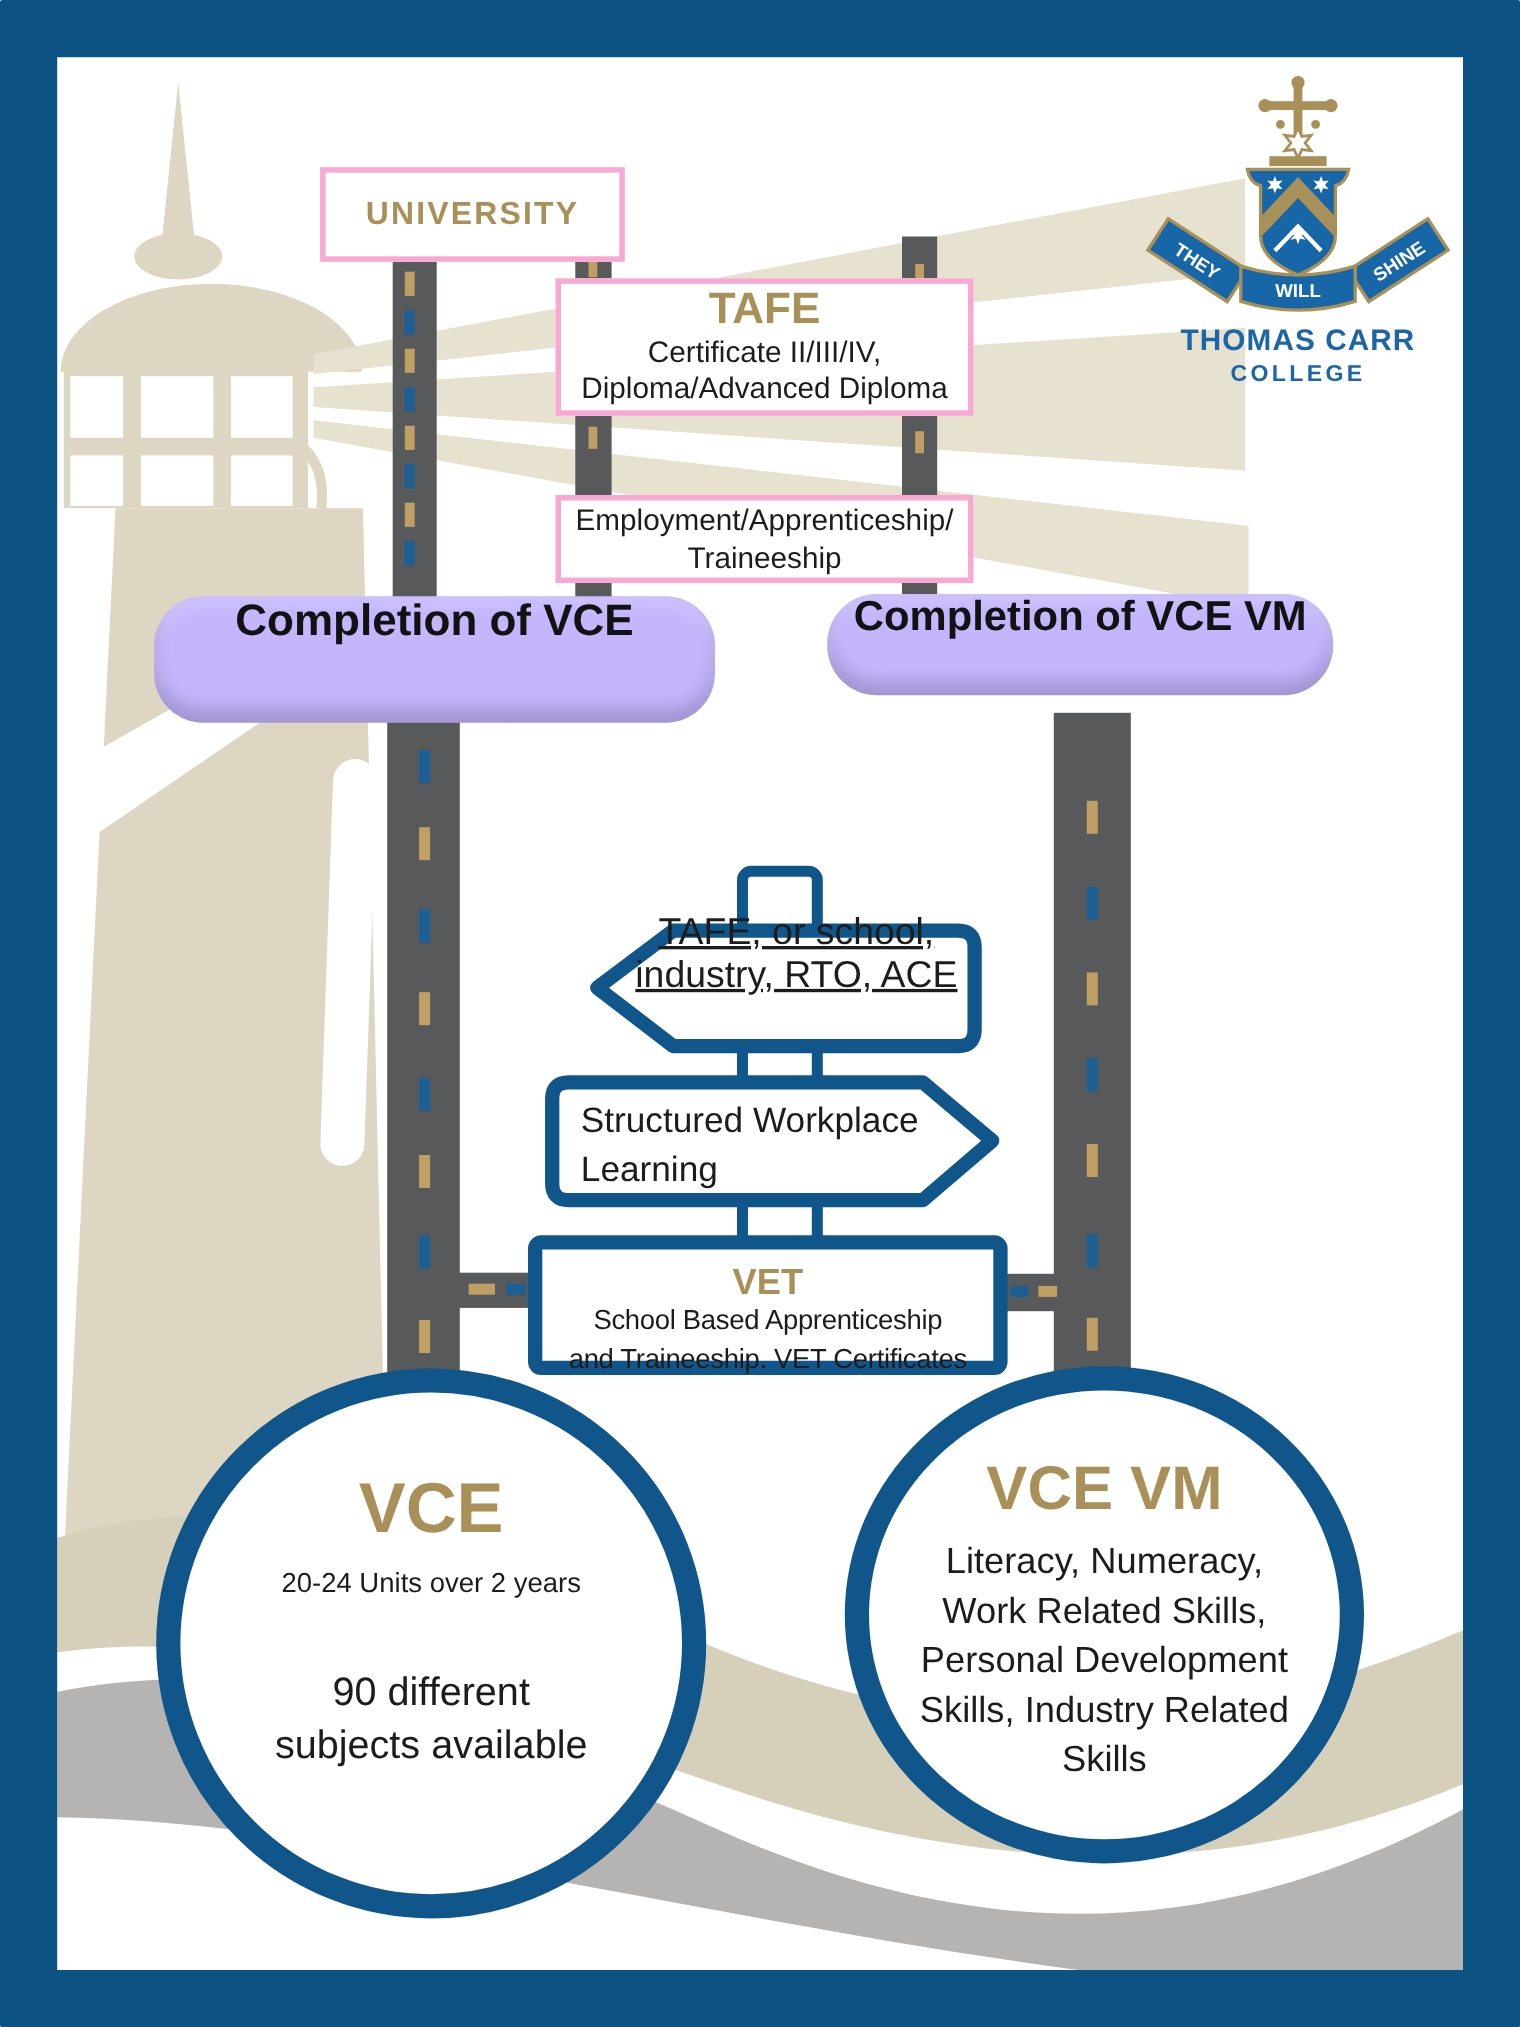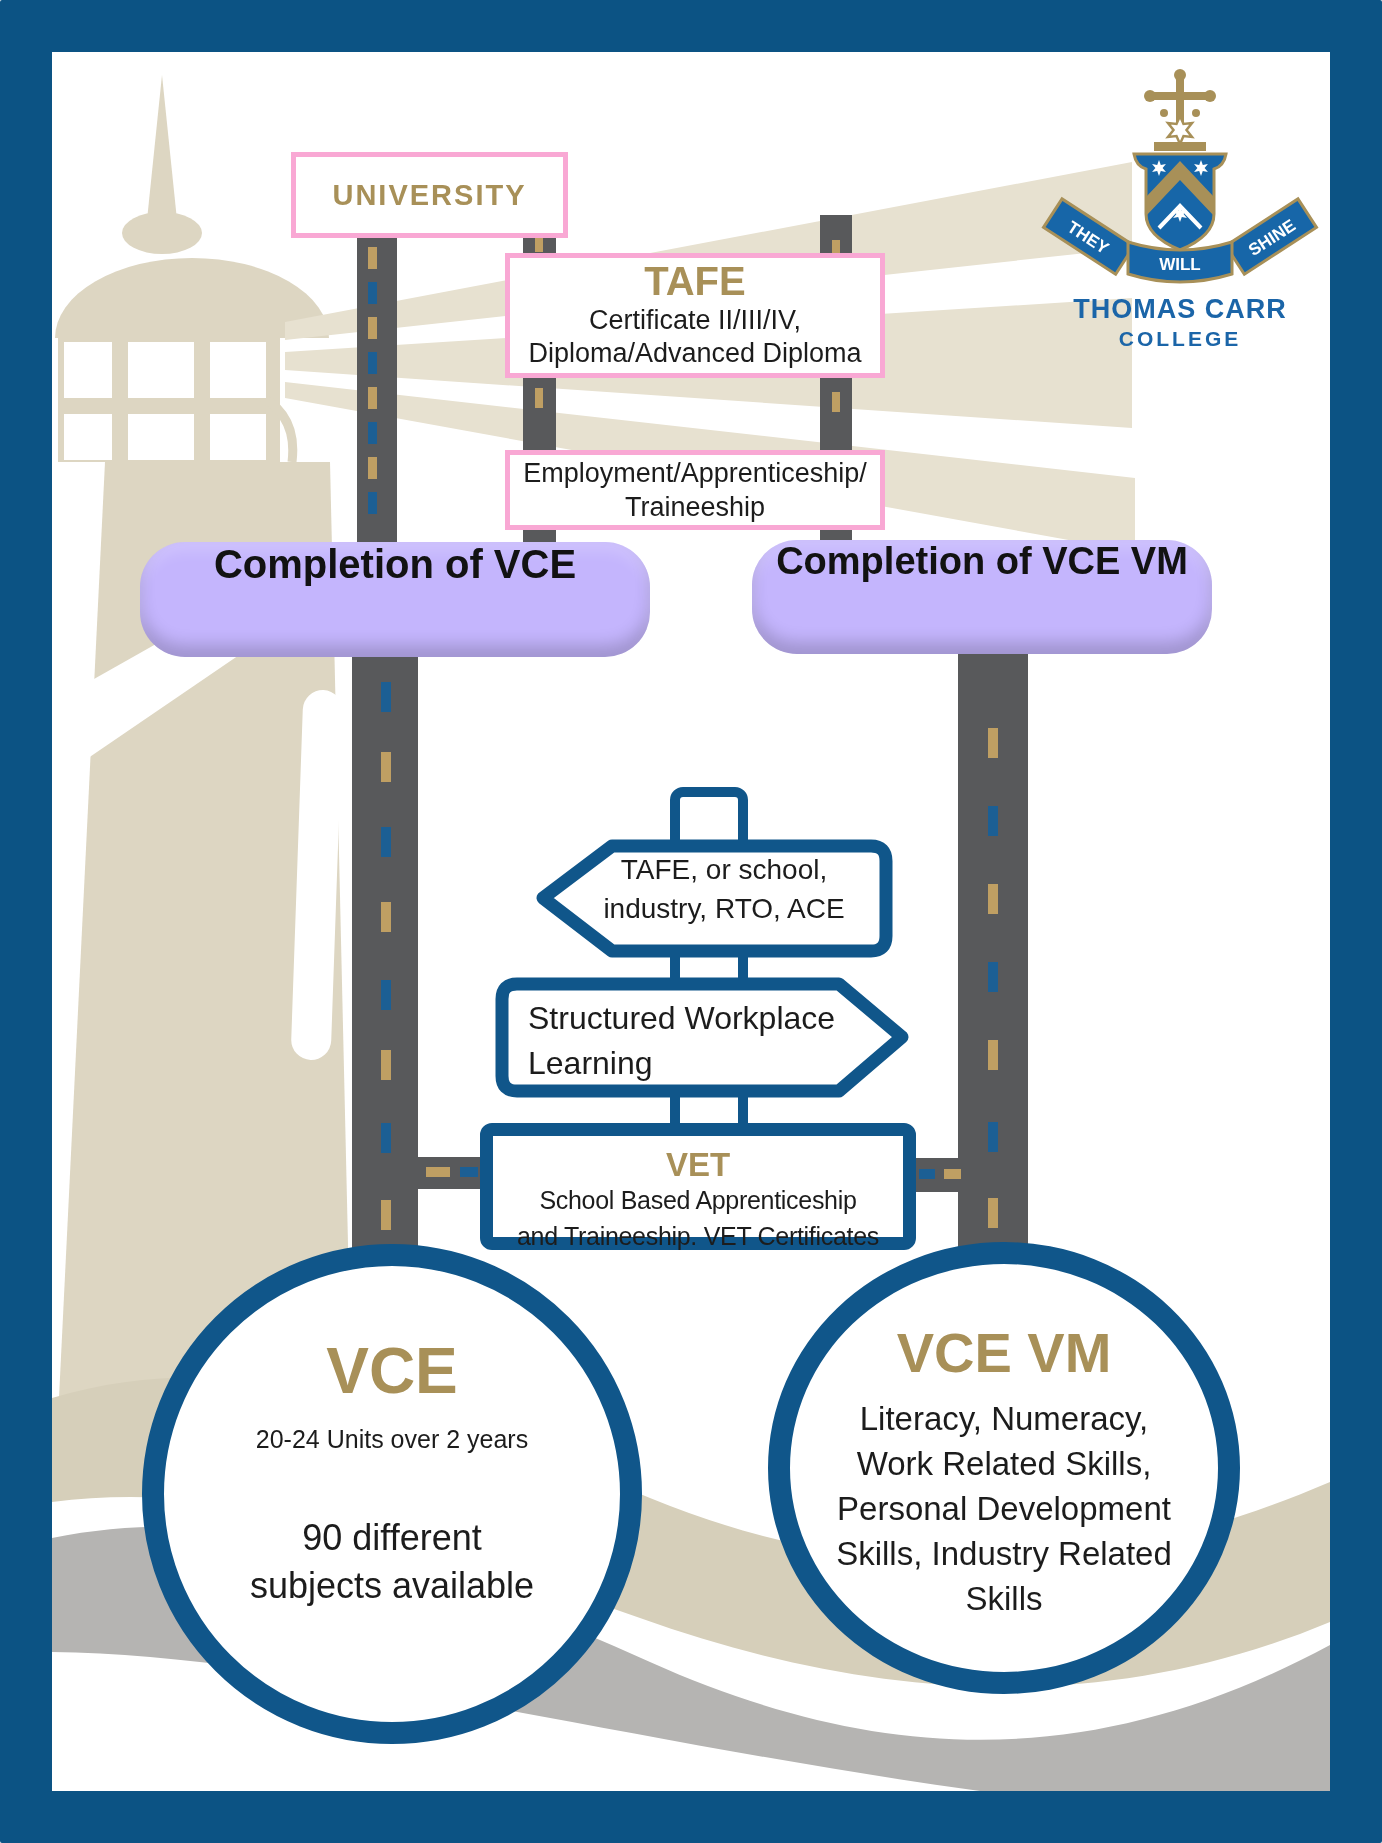--- a/index.html
+++ b/index.html
@@ -19,25 +19,25 @@
   .sign-tafe .t-title{color:#a89058;font-size:40px;font-weight:bold;line-height:46px;}
   .sign-tafe .t-line{color:#1c1c1c;font-size:27px;line-height:33px;}
   .sign-employment{left:505px;top:410px;width:380px;height:80px;border-width:5px;padding-top:1px;margin-top:40px;}
   .sign-employment .t-line{color:#1c1c1c;font-size:27px;line-height:34px;}
 
   
   .tan-box{position:absolute;box-sizing:border-box;background:#c4b5fd;border-radius:45px;z-index:3;
      display:flex;align-items:flex-start;justify-content:center;color:#121212;font-weight:bold;
      box-shadow:inset 0 10px 14px rgba(255,255,255,.18), inset 0 -12px 16px rgba(0,0,0,.18);}
   .box-vce{left:140px;top:542px;width:510px;height:115px;font-size:40px;}
-  .box-vcevm{left:752px;top:540px;width:460px;height:114px;font-size:38px;}
+  .box-vcevm{left:752px;top:540px;width:460px;height:92px;font-size:38px;}
 
   
   .arrow-text{position:absolute;z-index:4;color:#1c1c1c;}
-  .arrow1-text{left:573px;top:850px;width:302px;font-size:28px;line-height:39px;text-align:center;}
+  .arrow1-text{left:573px;top:828px;width:302px;font-size:34px;line-height:39px;text-align:center;text-decoration:underline;}
   .arrow2-text{left:528px;top:996px;width:320px;font-size:32px;line-height:45px;text-align:left;}
 
   .sign-vet{left:480px;top:1123px;width:436px;height:127px;border:13px solid #10568a;border-radius:12px;
      padding-top:12px;z-index:4;}
   .sign-vet .v-title{color:#a89058;font-size:33px;font-weight:bold;line-height:34px;}
   .sign-vet .v-line{color:#1c1c1c;font-size:25px;line-height:36px;letter-spacing:-0.3px;}
 
   
   .big-circle{position:absolute;box-sizing:border-box;background:#ffffff;border:22px solid #10568a;
      border-radius:50%;z-index:4;text-align:center;color:#1c1c1c;}

